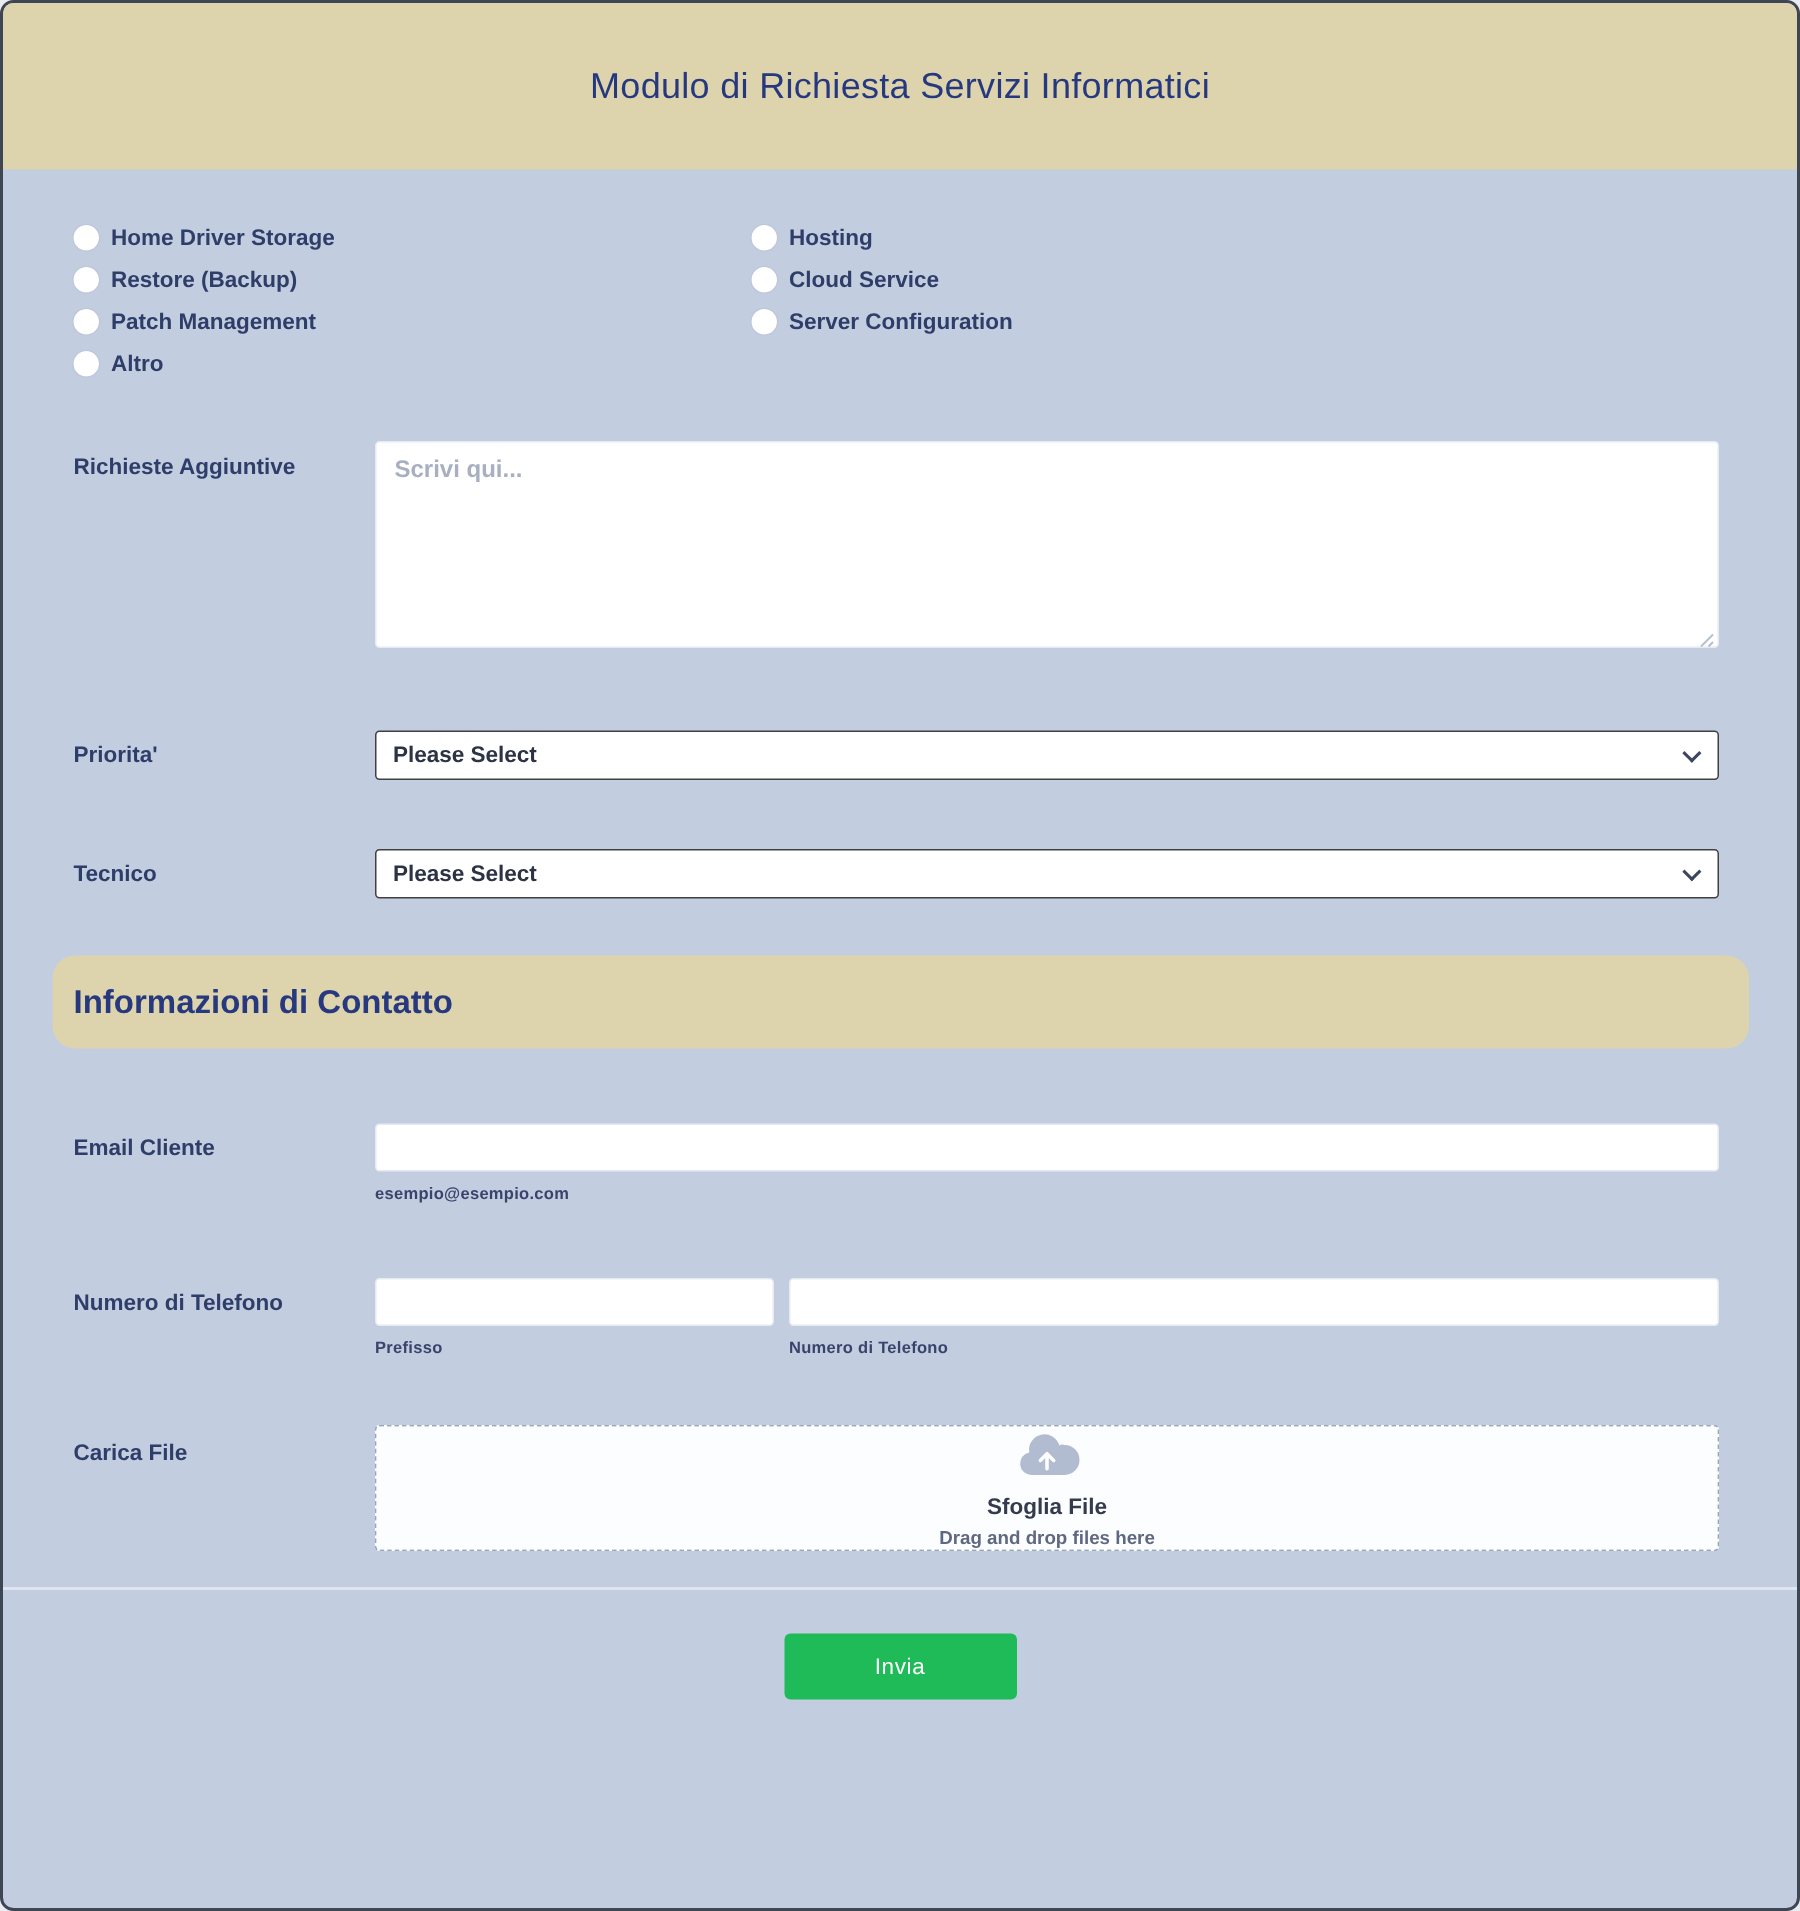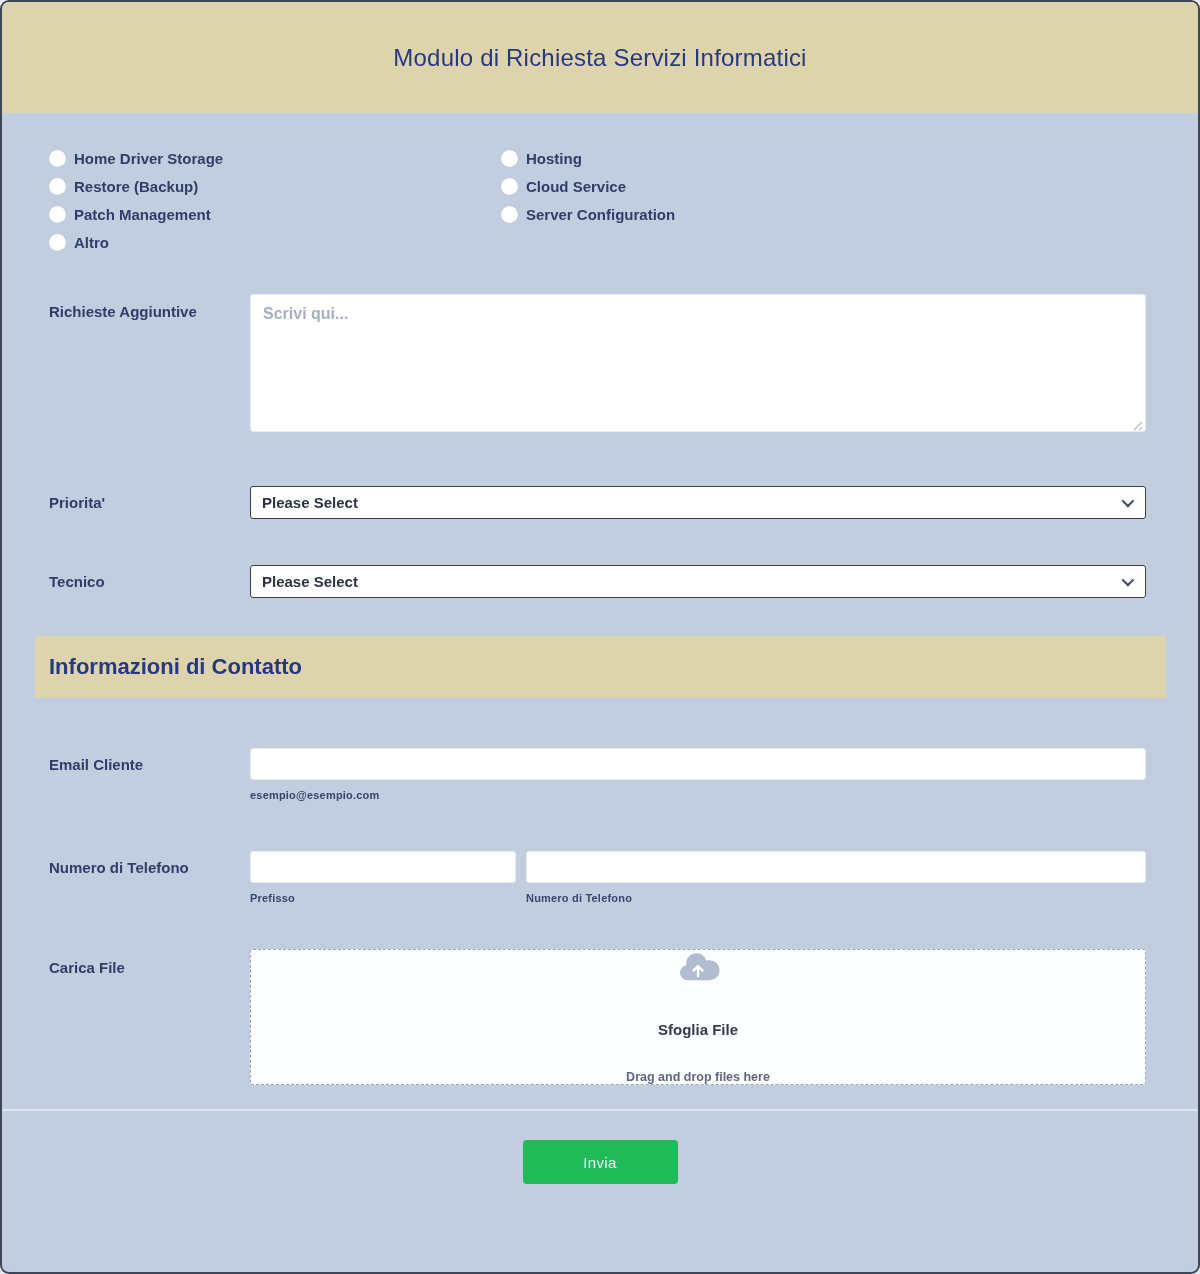--- a/index.html
+++ b/index.html
@@ -75,21 +75,21 @@
   .chevron {
     width:9px; height:9px;
     border-right:2px solid #3c4660; border-bottom:2px solid #3c4660;
     transform:rotate(45deg) translateY(-2px);
   }
 
   
   .section-bar {
     margin:38px -20px 0 -14px;
     height:62px; background:#ddd4ae;
-    display:flex; align-items:center; padding-left:14px;
+    display:flex; align-items:center; padding-left:14px;border-radius:15px;
   }
   .section-title { font-size:22px; font-weight:bold; color:#27397e; }
 
   
   .row-name { margin-top:35px; }
   .row-gap { margin-top:50px; }
   .row-upload { margin-top:45px; }
   .row-name .row-label, .row-gap .row-label { padding-top:8px; }
   .row-upload .row-label { padding-top:10px; }
   .input-pair { display:flex; }
@@ -102,23 +102,23 @@
   .w-first { width:446px; flex:0 0 446px; margin-right:10px; }
   .w-last  { flex:1; }
   .w-area  { width:266px; flex:0 0 266px; margin-right:10px; }
   .w-phone { flex:1; }
   .sublabel {
     margin-top:9px; font-size:11px; font-weight:bold; color:#38446b; letter-spacing:.2px;
   }
 
   
   .upload-box {
-    height:136px; background:#fcfdfe;
+    height:84px; background:#fcfdfe;
     border:1px dashed #9aa5ba; border-radius:3px;
-    display:flex; flex-direction:column; align-items:center; justify-content:space-between;
+    display:flex; flex-direction:column; align-items:center; justify-content:center;
     cursor:pointer;
   }
   .upload-browse { font-size:15px; font-weight:bold; color:#333b4d; margin-top:10px; }
   .upload-hint { font-size:12.5px; font-weight:bold; color:#5e6880; margin-top:5px; }
 
   
   .form-footer {
     margin-top:24px;
     border-top:2px solid #dfe5f0;
     padding:29px 0 30px 0;

